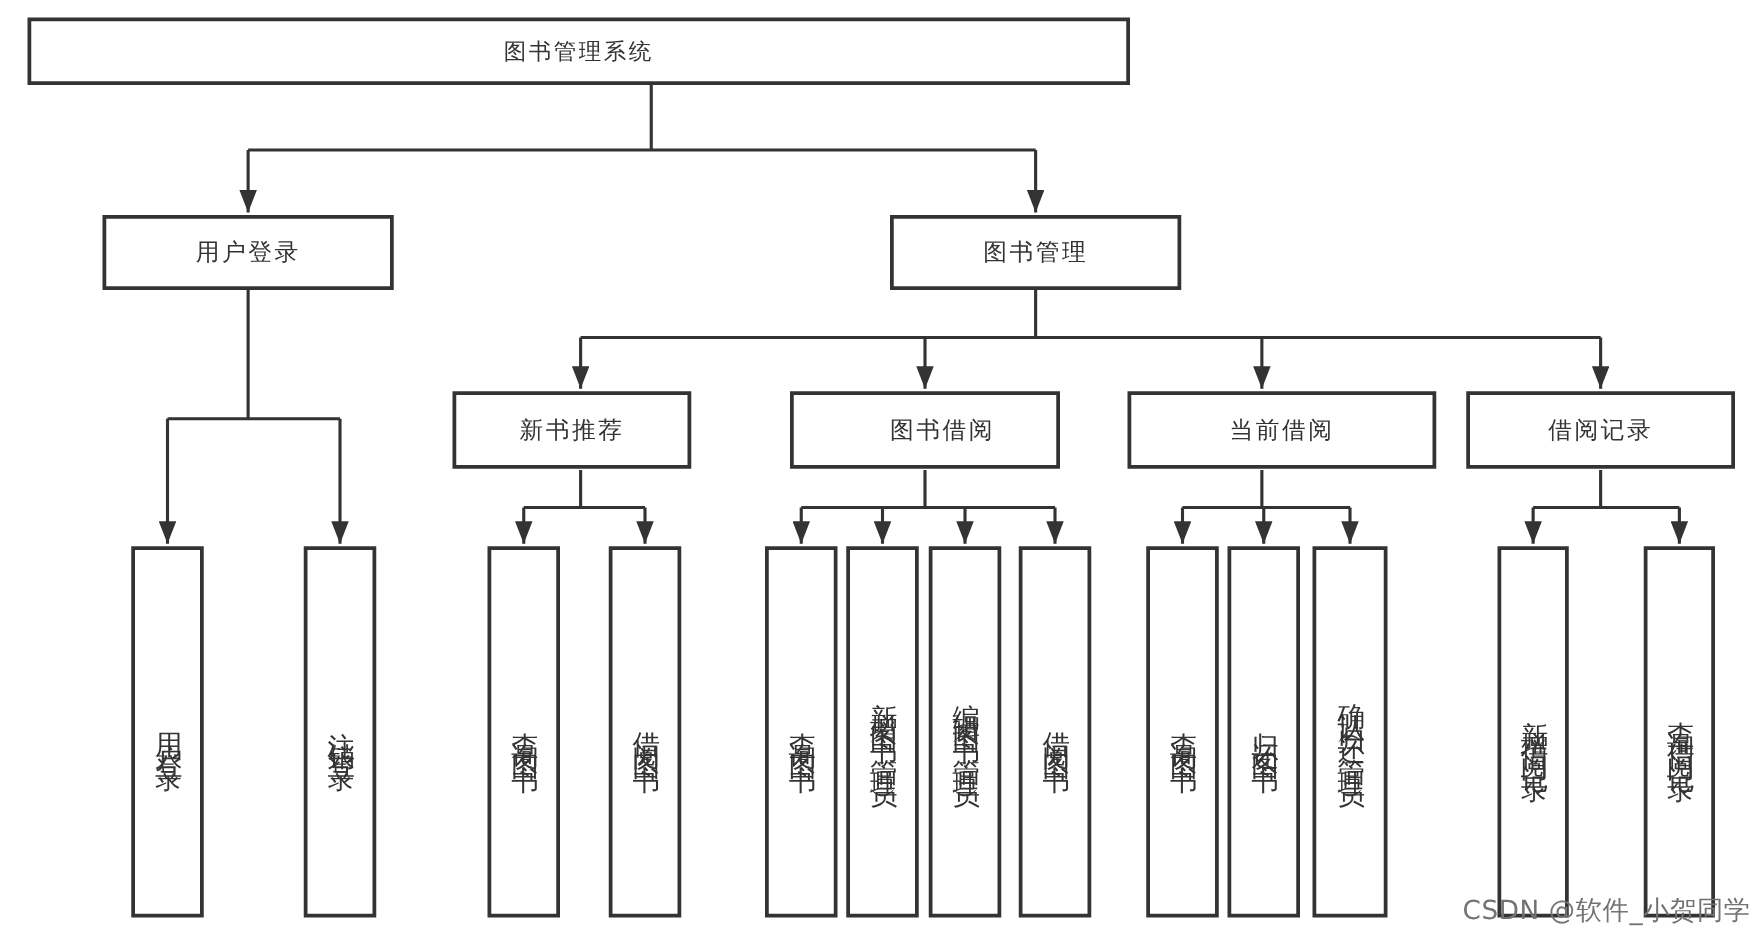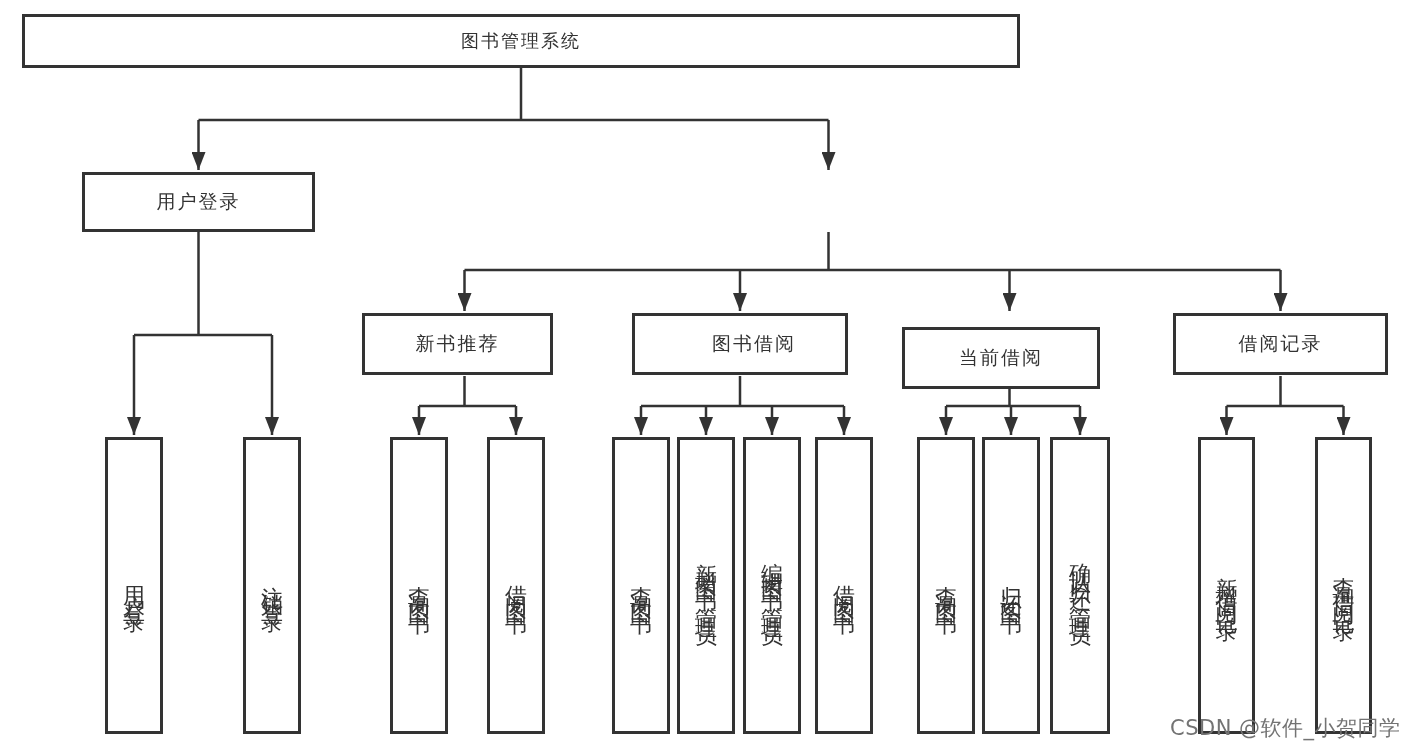--- a/index.html
+++ b/index.html
@@ -6,26 +6,26 @@
   .canvas{
     position:relative;width:1405px;height:747px;background:#fff;overflow:hidden;
     font-family:"DejaVu Sans","Liberation Sans",sans-serif;color:#333;
   }
   .connectors{position:absolute;left:0;top:0;pointer-events:none;}
   .node{
     position:absolute;box-sizing:border-box;border:3px solid #333;background:#fff;
     display:flex;align-items:center;justify-content:center;z-index:2;
   }
   .hnode{font-size:19px;letter-spacing:2px;}
-  #n-root{left:22px;top:14px;width:998px;height:54px;font-size:18px;}
+  #n-root{left:22px;top:14px;width:882px;height:54px;font-size:18px;}
   #n-login{left:82px;top:172px;width:233px;height:60px;}
   #n-mgmt{left:712px;top:172px;width:233px;height:60px;}
   #n-newbook{left:362px;top:313px;width:191px;height:62px;}
   #n-borrow{left:632px;top:313px;width:216px;height:62px;padding-left:28px;}
-  #n-current{left:902px;top:327px;width:198px;height:62px;font-family:Liberation Mono, monospace;}
+  #n-current{left:902px;top:313px;width:247px;height:62px;font-family:Liberation Mono, monospace;}
   #n-records{left:1173px;top:313px;width:215px;height:62px;}
   .leaf{
     top:437px;width:58px;height:297px;
     writing-mode:vertical-rl;text-orientation:mixed;
     font-size:22px;letter-spacing:9px;line-height:1.1;
   }
   #lf-1{left:105px;}  #lf-2{left:243px;}
   #lf-3{left:390px;}  #lf-4{left:487px;}
   #lf-5{left:612px;}  #lf-6{left:677px;} #lf-7{left:743px;} #lf-8{left:815px;}
   #lf-9{left:917px;}  #lf-10{left:982px;} #lf-11{left:1050px;width:60px;}
@@ -79,20 +79,21 @@
 
       <path d="M1280.5,376 V406 M1226.5,406 H1343.5"></path>
       <line x1="1226.5" y1="406" x2="1226.5" y2="435" marker-end="url(#ah)"></line>
       <line x1="1343.5" y1="406" x2="1343.5" y2="435" marker-end="url(#ah)"></line>
     </g>
   </svg>
 
   <div class="node hnode" id="n-root">图书管理系统</div>
 
   <div class="node hnode" id="n-login">用户登录</div>
+  <div class="node hnode" id="n-mgmt">图书管理</div>
 
   <div class="node hnode" id="n-newbook">新书推荐</div>
   <div class="node hnode" id="n-borrow">图书借阅</div>
   <div class="node hnode" id="n-current">当前借阅</div>
   <div class="node hnode" id="n-records">借阅记录</div>
 
   <div class="node leaf" id="lf-1">用户登录</div>
   <div class="node leaf" id="lf-2">注销登录</div>
 
   <div class="node leaf" id="lf-3">查询图书</div>

